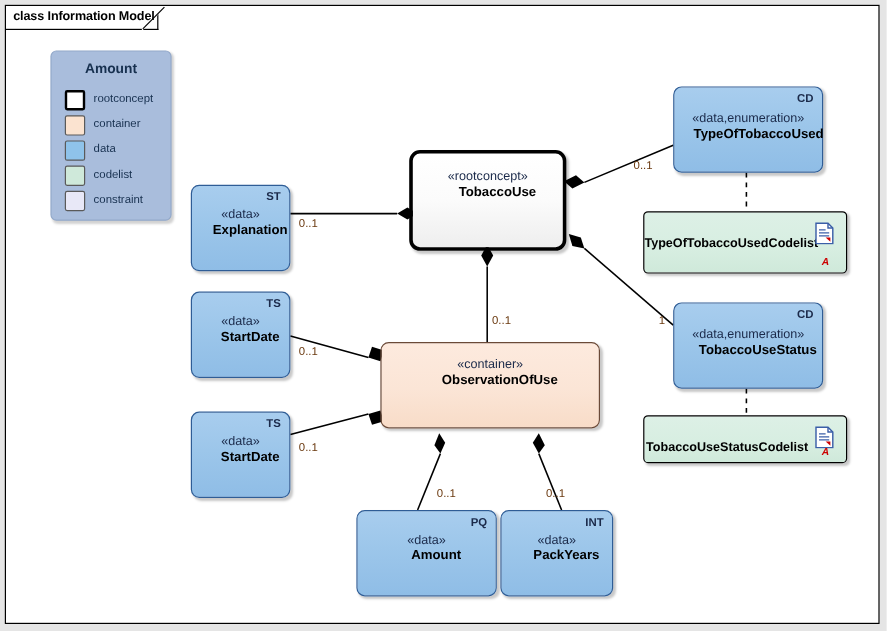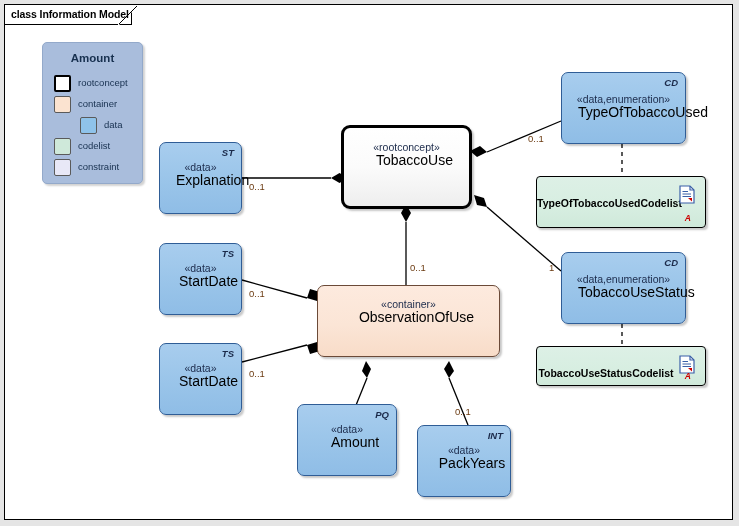--- a/index.html
+++ b/index.html
@@ -72,33 +72,32 @@
     text-align: center;
     box-shadow: 2px 2px 2px rgba(0,0,0,0.22);
   }
   .node .stereo {
     font-size: 10.5px;
     color: #1b2a4a;
     line-height: 13px;
     white-space: nowrap;
   }
   .node .nname {
-    font-size: 14px;
-    font-weight: normal;
+    font-size: 11px;
+    font-weight: bold;
     color: #000000;
     line-height: 13px;
     white-space: nowrap;
     margin-left: 16px;
   }
   .node .corner {
     position: absolute;
     right: 7px;
     top: 4px;
     font-size: 9.5px;
-    font-style: italic;
     font-weight: bold;
     color: #1b2a4a;
   }
   .node .nbody {
     position: absolute;
     left: 0;
     right: 0;
     top: 18px;
   }
 
@@ -287,37 +286,37 @@
     <div class="legend-row" style="top:32px;">
       <div class="legend-swatch thick" style="background:#ffffff;"></div>
       <div class="legend-text">rootconcept</div>
     </div>
 
     <div class="legend-row" style="top:53px;">
       <div class="legend-swatch" style="background:#fbe3d0;"></div>
       <div class="legend-text">container</div>
     </div>
 
-    <div class="legend-row" style="top:74px;margin-left:26px;">
+    <div class="legend-row" style="top:74px;">
       <div class="legend-swatch" style="background:#8fc3ea;"></div>
       <div class="legend-text">data</div>
     </div>
 
     <div class="legend-row" style="top:95px;padding-left:36px;">
       <div class="legend-swatch" style="background:#cfe9da;"></div>
       <div class="legend-text">codelist</div>
     </div>
 
     <div class="legend-row" style="top:116px;">
       <div class="legend-swatch" style="background:#e8e8f7;"></div>
       <div class="legend-text">constraint</div>
     </div>
   </div>
 
-  <div class="node n-data" style="left:159px; top:142px; width:83px; height:72px;">
+  <div class="node n-data" style="left:159px; top:154px; width:83px; height:72px;">
     <div class="corner">ST</div>
     <div class="nbody">
       <div class="stereo">«data»</div>
       <div class="nname">Explanation</div>
     </div>
   </div>
 
   <div class="node n-data" style="left:159px; top:243px; width:83px; height:72px;">
     <div class="corner">TS</div>
     <div class="nbody">
@@ -341,21 +340,21 @@
     </div>
   </div>
 
   <div class="node n-container" style="left:317px; top:285px; width:183px; height:72px;">
     <div class="nbody" style="top:12px;">
       <div class="stereo">«container»</div>
       <div class="nname">ObservationOfUse</div>
     </div>
   </div>
 
-  <div class="node n-data" style="left:297px; top:404px; width:100px; height:72px;">
+  <div class="node n-data" style="left:297px; top:425px; width:117px; height:72px;">
     <div class="corner">PQ</div>
     <div class="nbody">
       <div class="stereo">«data»</div>
       <div class="nname">Amount</div>
     </div>
   </div>
 
   <div class="node n-data" style="left:417px; top:425px; width:94px; height:72px;">
     <div class="corner">INT</div>
     <div class="nbody">

